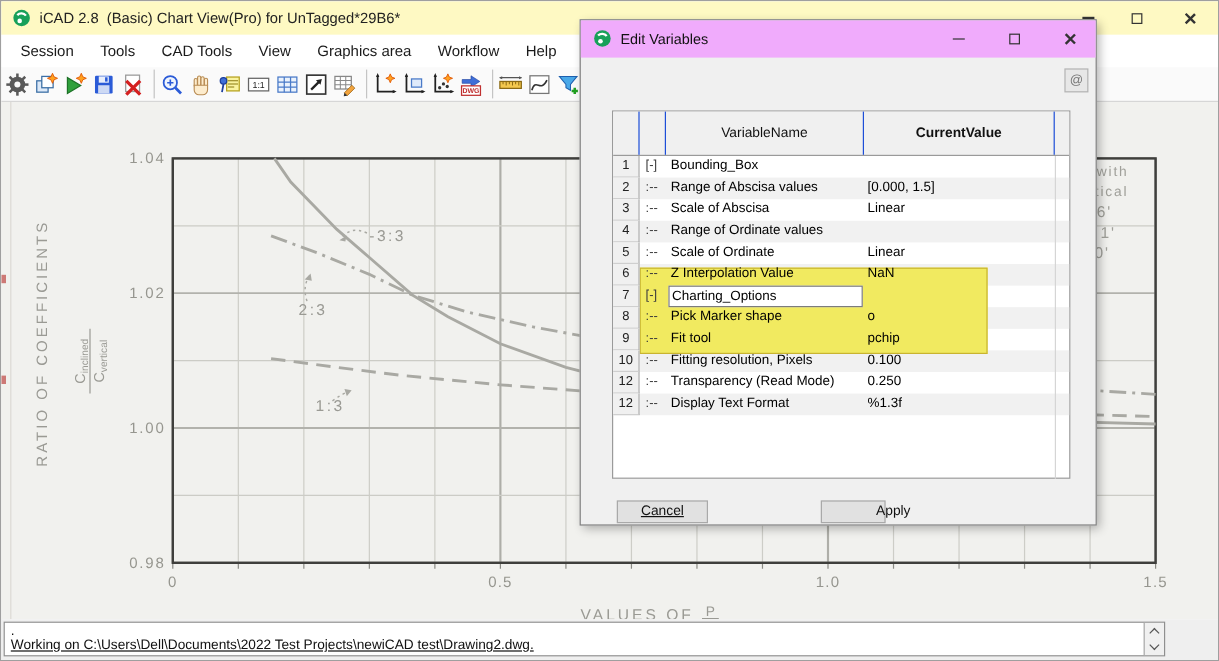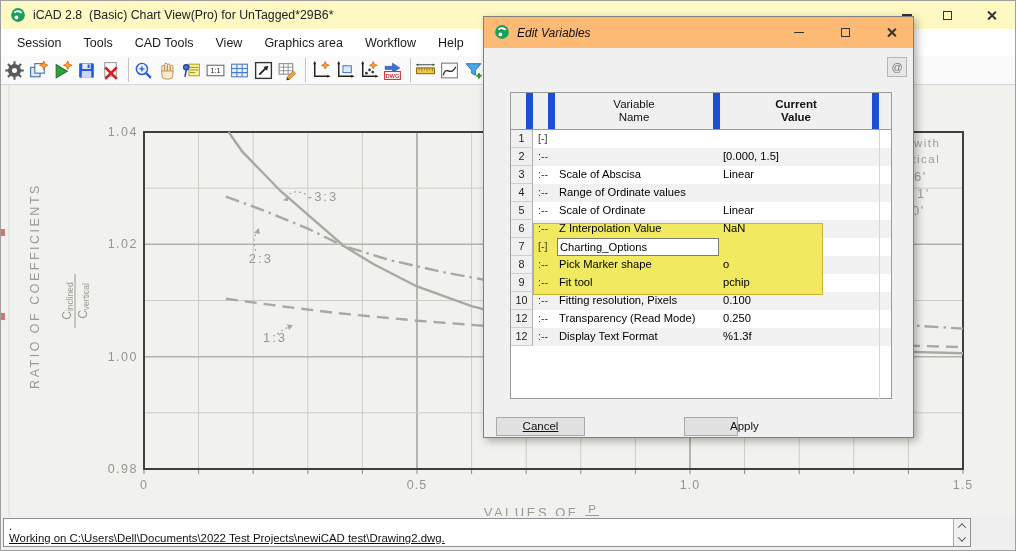--- a/index.html
+++ b/index.html
@@ -27,43 +27,43 @@
   .tbicon svg { width:21px; height:21px; }
   .tbsep { width:1px; height:24px; background:#c4c4c4; margin:0 4px; }
 
   
   #graphics { position:absolute; left:0; top:84px; width:1016px; height:431px; background:#f1f1ee; overflow:hidden; }
   #chart-svg { position:absolute; left:0; top:0; }
   .ruler-mark { position:absolute; left:0; width:4px; height:7px; background:#c0504d; opacity:.75; }
 
   
   #dialog { position:absolute; left:482px; top:15px; width:431px; height:422px; background:#f0f0f0; border:1px solid #7f7f7f; box-shadow:3px 3px 8px rgba(0,0,0,.3); z-index:10; }
-  #dlg-titlebar { position:absolute; left:0; top:0; width:100%; height:31px; background:#fdba74;font-style:italic; }
+  #dlg-titlebar { position:absolute; left:0; top:0; width:100%; height:31px; background:#f0abfc; }
   #dlg-icon { position:absolute; left:10px; top:7px; width:16px; height:16px; }
   #dlg-title { position:absolute; left:33px; top:9px; font-size:12px; color:#111; }
   .dlgctl { position:absolute; top:0; width:47px; height:31px; display:flex; align-items:center; justify-content:center; }
   #at-button { position:absolute; right:6px; top:40px; width:20px; height:20px; background:#e7e7e7; border:1px solid #b5b5b5; color:#777; font-size:11px; text-align:center; line-height:18px; }
 
   
   #vtable { position:absolute; left:26px; top:75px; width:382px; height:307px; background:#fff; border:1px solid #9a9a9a; }
   #vhead { position:absolute; left:0; top:0; width:100%; height:37px; background:#f0f0f0; border-bottom:1px solid #9a9a9a; }
-  .hcell { position:absolute; top:0; height:100%; border-right:7px solid #1d4ed8; display:flex; flex-direction:column; align-items:center; justify-content:center; font-size:11.5px; color:#111; line-height:13px; }
+  .hcell { position:absolute; top:0; height:100%; border-right:1px solid #1d4ed8; display:flex; flex-direction:row; align-items:center; justify-content:center; font-size:11.5px; color:#111; line-height:13px; }
   #vrows { position:absolute; left:0; top:37px; width:100%; }
   .vrow { position:relative; width:100%; height:18px; }
   .vrow.even { background:#f1f1f1; }
   .numcell { position:absolute; left:0; top:0; width:22px; height:18px; background:#f0f0f0; border-right:1px solid #b0b0b0; border-bottom:1px solid #cfcfcf; font-size:10.8px; color:#222; text-align:center; line-height:17px; z-index:2; }
   .pcell { position:absolute; left:27px; top:0; width:18px; height:18px; font-size:10.8px; color:#3c3c3c; line-height:17px; z-index:2; }
   .ncell { position:absolute; left:46px; top:0; width:162px; height:18px; font-size:11.2px; color:#000; line-height:17px; z-index:2; padding-left:2px; }
   .ncell.sel { background:#fff; border:1px solid #7c7c7c; }
   .vcell { position:absolute; left:212px; top:0; width:156px; height:18px; font-size:11.2px; color:#000; line-height:17px; z-index:2; }
   #y-highlight { position:absolute; left:22px; top:130px; width:290px; height:72px; background:#f1ea60; border:1px solid #c9b430; z-index:1; }
   #col-divider { position:absolute; left:368px; top:37px; width:1px; height:269px; background:#d5d5d5; z-index:3; }
 
   .dlg-btn { position:absolute; top:400px; height:19px; background:#e1e1e1; border:1px solid #a9a9a9; font-size:11.5px; color:#111; text-align:center; line-height:17px; font-family:"Liberation Sans",sans-serif; }
-  #cancel-btn { left:12px; width:89px;text-decoration:underline; }
+  #cancel-btn { left:30px; width:76px;text-decoration:underline; }
   #apply-btn { left:200px; width:54px;padding-left:45px; }
 
   
   #bottom-panel { position:absolute; left:0; top:515px; width:1016px; height:36px; background:#efefef; }
   #status-box { position:absolute; left:2px; top:2px; width:968px; height:29px; background:#fff; border:1px solid #8f8f8f; overflow:hidden; }
   .status-line { position:absolute; left:5px; font-size:11.4px; color:#111; white-space:pre; }
   #scrollcol { position:absolute; right:0; top:0; width:17px; height:100%; background:#f0f0f0; border-left:1px solid #aaa; }
   .scrollbtn { position:absolute; left:0; width:100%; height:50%; display:flex; align-items:center; justify-content:center; }
   .chev { width:6px; height:6px; border-top:1.8px solid #555; border-right:1.8px solid #555; }
   .chev.up { transform:rotate(-45deg) translate(-1px,1px); }
@@ -381,25 +381,27 @@
         <div class="hcell" style="left:209px; width:159px;font-weight:bold;">
           <span>Current</span>
           <span>Value</span>
         </div>
       </div>
       <div id="y-highlight"></div>
       <div id="vrows">
           <div class="vrow">
             <div class="numcell">1</div>
             <div class="pcell">[-]</div>
+            <div class="ncell">Bounding_Box</div>
             <div class="vcell"></div>
           </div>
           <div class="vrow even">
             <div class="numcell">2</div>
             <div class="pcell">:--</div>
+            <div class="ncell">Range of Abscisa values</div>
             <div class="vcell">[0.000, 1.5]</div>
           </div>
           <div class="vrow">
             <div class="numcell">3</div>
             <div class="pcell">:--</div>
             <div class="ncell">Scale of Abscisa</div>
             <div class="vcell">Linear</div>
           </div>
           <div class="vrow even">
             <div class="numcell">4</div>

